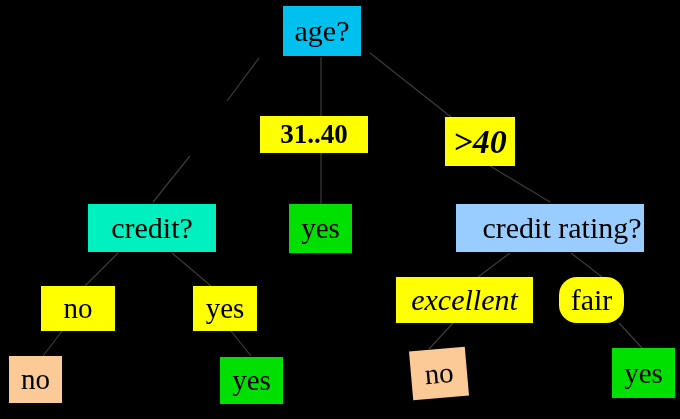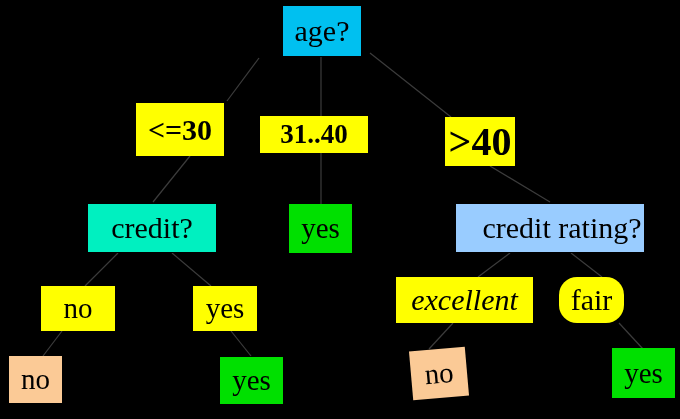--- a/index.html
+++ b/index.html
@@ -22,21 +22,21 @@
   .fill-student{background:#00f0c0;}
   .fill-credit{background:#99ccff;padding-left:24px;}
   .fill-yellow{background:#ffff00;}
   .fill-green{background:#00e000;}
   .fill-peach{background:#fbca96;}
   .bold{font-weight:bold;}
 
   .n-age{left:282px;top:5px;width:80px;height:52px;font-size:30px;}
   .n-le30{left:136px;top:103px;width:88px;height:53px;font-size:30px;}
   .n-3140{left:260px;top:116px;width:108px;height:37px;font-size:27px;}
-  .n-gt40{left:445px;top:117px;width:70px;height:49px;font-size:40px;}
+  .n-gt40{left:445px;top:117px;width:70px;height:49px;font-size:34px;font-style:italic;}
   .n-student{left:87px;top:203px;width:130px;height:50px;font-size:30px;}
   .n-yesmid{left:289px;top:204px;width:63px;height:49px;font-size:29px;}
   .n-credit{left:455px;top:203px;width:190px;height:50px;font-size:30px;}
   .n-bno{left:41px;top:286px;width:74px;height:45px;font-size:29px;}
   .n-byes{left:193px;top:286px;width:64px;height:45px;font-size:29px;}
   .n-excellent{left:396px;top:277px;width:137px;height:46px;font-size:30px;font-style:italic;}
   .n-fair{left:559px;top:277px;width:65px;height:46px;font-size:30px;border-radius:18px;}
   .n-noleft{left:9px;top:356px;width:53px;height:47px;font-size:29px;}
   .n-yesleft{left:220px;top:357px;width:63px;height:47px;font-size:29px;}
   .n-noright{left:411px;top:349px;width:56px;height:49px;font-size:29px;transform:rotate(-5deg);}
@@ -59,21 +59,20 @@
       <line x1="62" y1="331" x2="43" y2="356"></line>
       <line x1="231" y1="331" x2="251" y2="356"></line>
       <line x1="510" y1="253" x2="478" y2="277"></line>
       <line x1="571" y1="253" x2="602" y2="277"></line>
       <line x1="453" y1="323" x2="429" y2="349"></line>
       <line x1="619" y1="323" x2="643" y2="349"></line>
     </g>
   </svg>
 
   <div class="node decision fill-root n-age">age?</div>
-  <div class="node fill-yellow bold n-le30">&lt;=30</div>
   <div class="node fill-yellow bold n-3140">31..40</div>
   <div class="node fill-yellow bold n-gt40">&gt;40</div>
   <div class="node decision fill-student n-student">credit?</div>
   <div class="node fill-green n-yesmid">yes</div>
   <div class="node decision fill-credit n-credit">credit rating?</div>
   <div class="node fill-yellow n-bno">no</div>
   <div class="node fill-yellow n-byes">yes</div>
   <div class="node fill-yellow n-excellent">excellent</div>
   <div class="node fill-yellow n-fair">fair</div>
   <div class="node fill-peach n-noleft">no</div>

